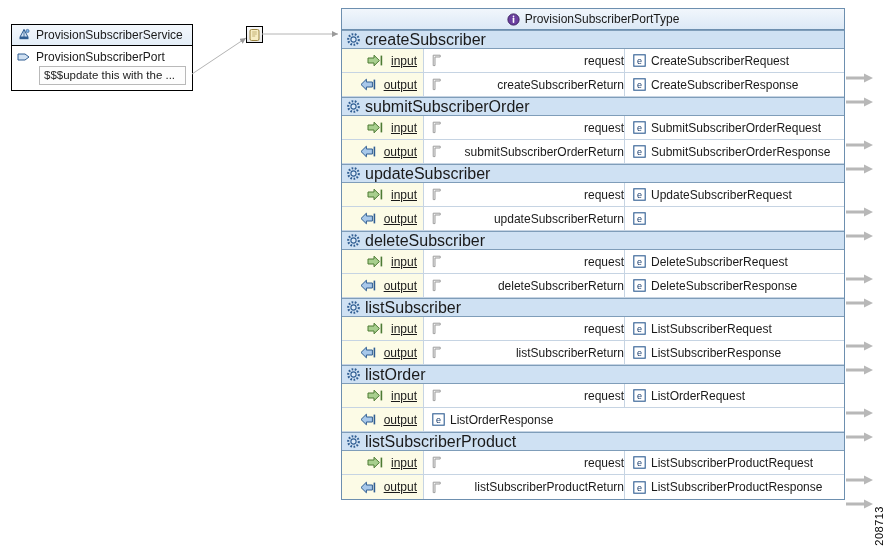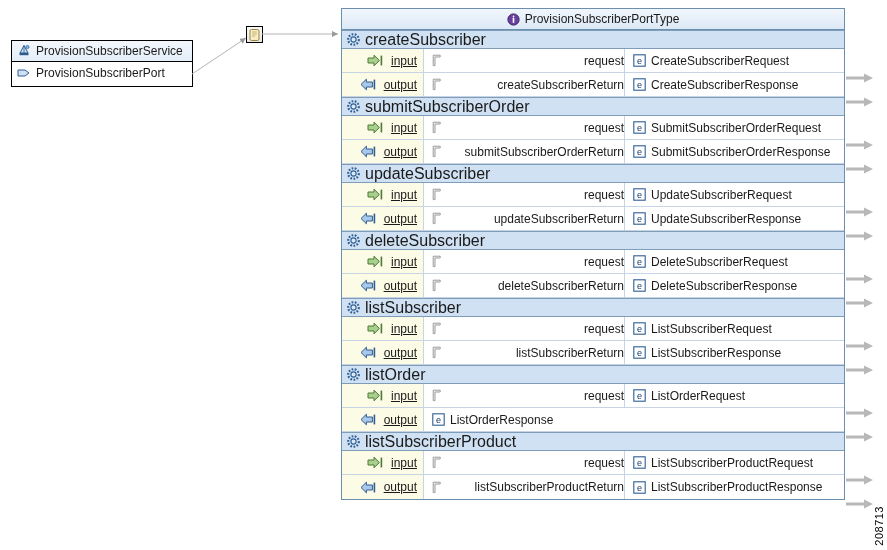--- a/index.html
+++ b/index.html
@@ -14,21 +14,21 @@
     font-family: "Liberation Sans", sans-serif;
     font-size: 12px;
     color: #1a1a1a;
     overflow: hidden;
   }
 
   
   #service-box {
     position: absolute;
     left: 11px;
-    top: 40px;
+    top: 24px;
     width: 182px;
     border: 1px solid #000000;
     background: #f97316;
     box-sizing: border-box;
   }
   #service-title-row {
     height: 21px;
     display: flex;
     align-items: center;
     padding-left: 5px;
@@ -220,20 +220,21 @@
   </div>
   <div id="service-body">
     <div class="port-row">
       <span class="icon">
         <svg width="14" height="12" viewBox="0 0 14 12">
           <path d="M1 3 H8 L12 6 L8 9 H1 Z" fill="#cfe0f2" stroke="#2f5d92" stroke-width="1"></path>
         </svg>
       </span>
       <span class="lbl">ProvisionSubscriberPort</span>
     </div>
+    <div id="port-doc">$$$update this with the ...</div>
   </div>
 </div>
 
 <svg id="link-service-binding">
   <defs>
     <marker id="arrowGray" markerWidth="7" markerHeight="7" refX="6" refY="3" orient="auto">
       <path d="M0,0 L6,3 L0,6 z" fill="#9a9a9a"></path>
     </marker>
   </defs>
   <path d="M2,40 L56,4" stroke="#b4b4b4" stroke-width="1" fill="none" marker-end="url(#arrowGray)"></path>
@@ -409,21 +410,20 @@
           <span class="icon"><svg width="12" height="13" viewBox="0 0 12 13">
               <path d="M1.2 1.2 H8.2 L8.2 3.0 H3.0 V11.6 H1.2 Z" fill="#f2f2f2" stroke="#9d9d9d" stroke-width="1"></path>
             </svg></span>
           <span class="lbl">updateSubscriberReturn</span>
         </div>
         <div class="col-type">
           <span class="icon"><svg width="13" height="13" viewBox="0 0 13 13">
               <rect x="0.8" y="0.8" width="11.4" height="11.4" fill="#ffffff" stroke="#2f5d92" stroke-width="1.1"></rect>
               <text x="6.4" y="9.6" font-family="Liberation Sans, sans-serif" font-size="9" fill="#15396b" text-anchor="middle">e</text>
             </svg></span>
-          <span class="lbl">UpdateSubscriberResponse</span>
         </div>
       </div>
       <div class="op-header">
         <span class="icon"><svg width="13" height="13" viewBox="0 0 13 13">
             <circle cx="6.5" cy="6.5" r="5.3" fill="none" stroke="#2f5d92" stroke-width="2.1" stroke-dasharray="1.7 1.5"></circle>
             <circle cx="6.5" cy="6.5" r="2.6" fill="#dbe9f7" stroke="#2f5d92" stroke-width="1.1"></circle>
           </svg></span>
         <span class="lbl">deleteSubscriber</span>
       </div>
       <div class="msg-row">

